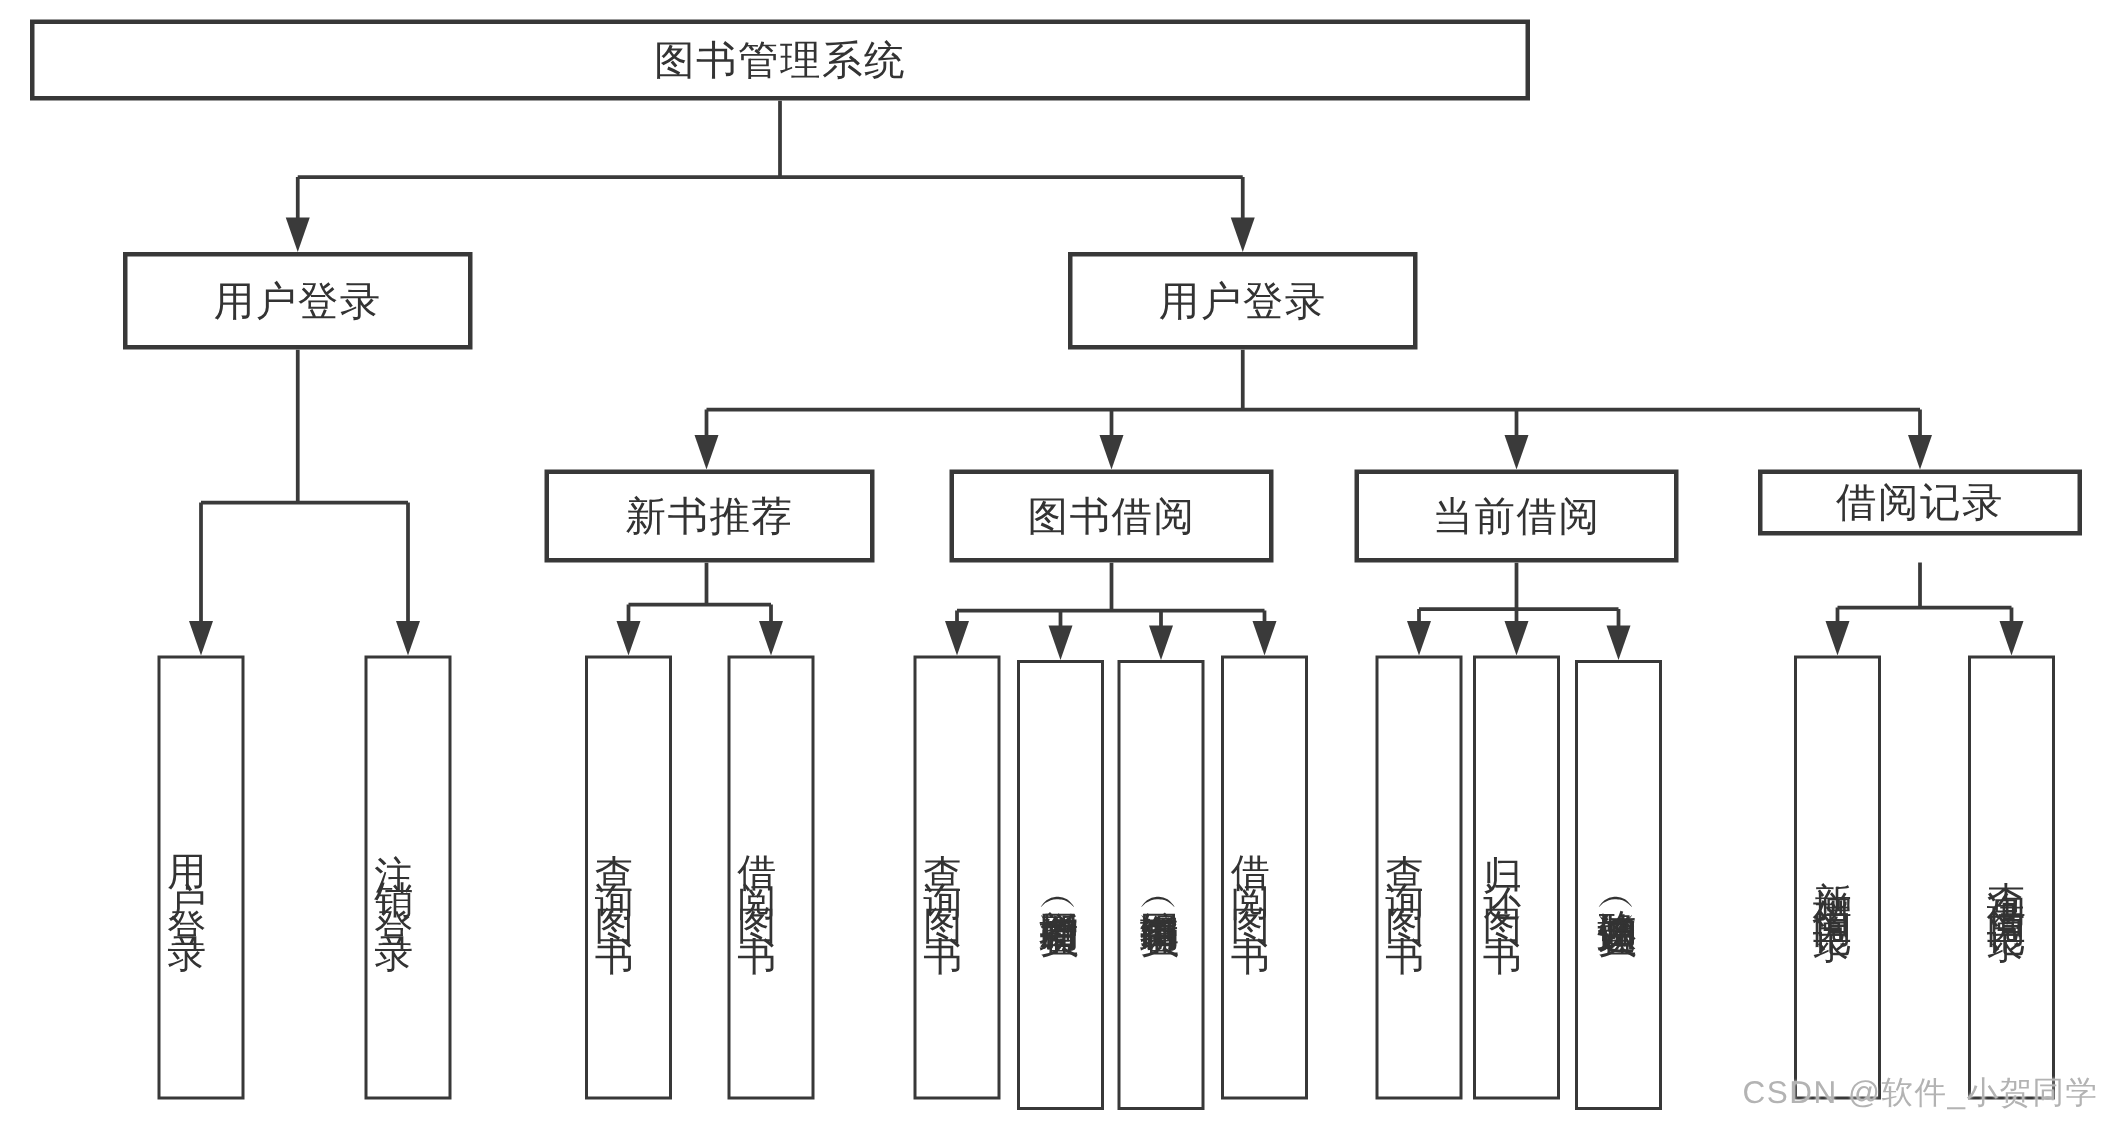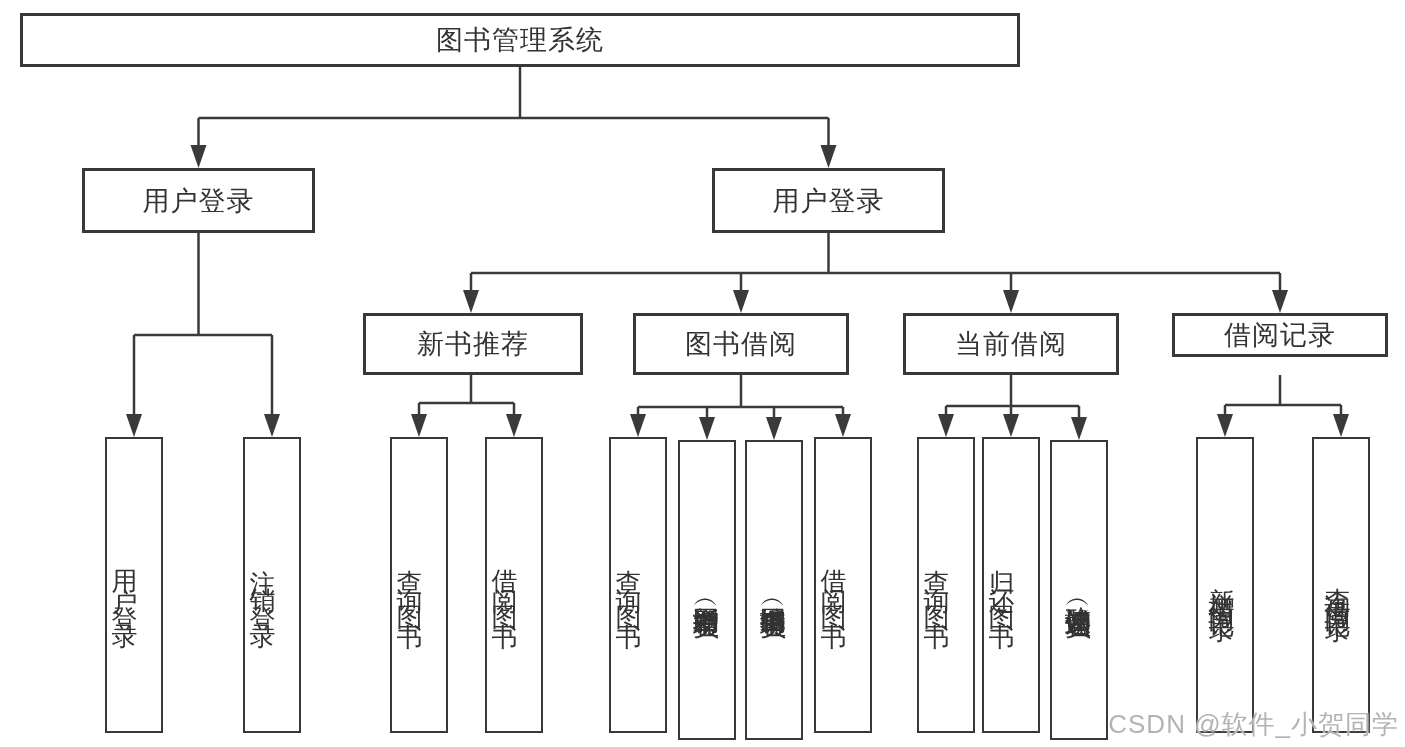--- a/index.html
+++ b/index.html
@@ -49,21 +49,21 @@
     line-height: 1;
     white-space: nowrap;
   }
   .vt4  { letter-spacing: 18px; margin-block-start: 18px; }
   .vt6  { letter-spacing: 6px;  margin-block-start: 6px; }
   .vtL  { letter-spacing: 1px;  margin-block-start: 1px; }
   #watermark {
     position: absolute;
     right: 6px;
     bottom: 5px;
-    font-size: 26px;
+    font-size: 21px;
     color: #b3b3b3;
     text-shadow: 0 0 2px #ffffff;
     z-index: 5;
     letter-spacing: 1px;
     white-space: nowrap;
   }
   svg line, svg path { stroke: #3a3a3a; stroke-width: 2.5; fill: none; }
   svg polygon { fill: #3a3a3a; stroke: none; }
 </style>
 </head>

